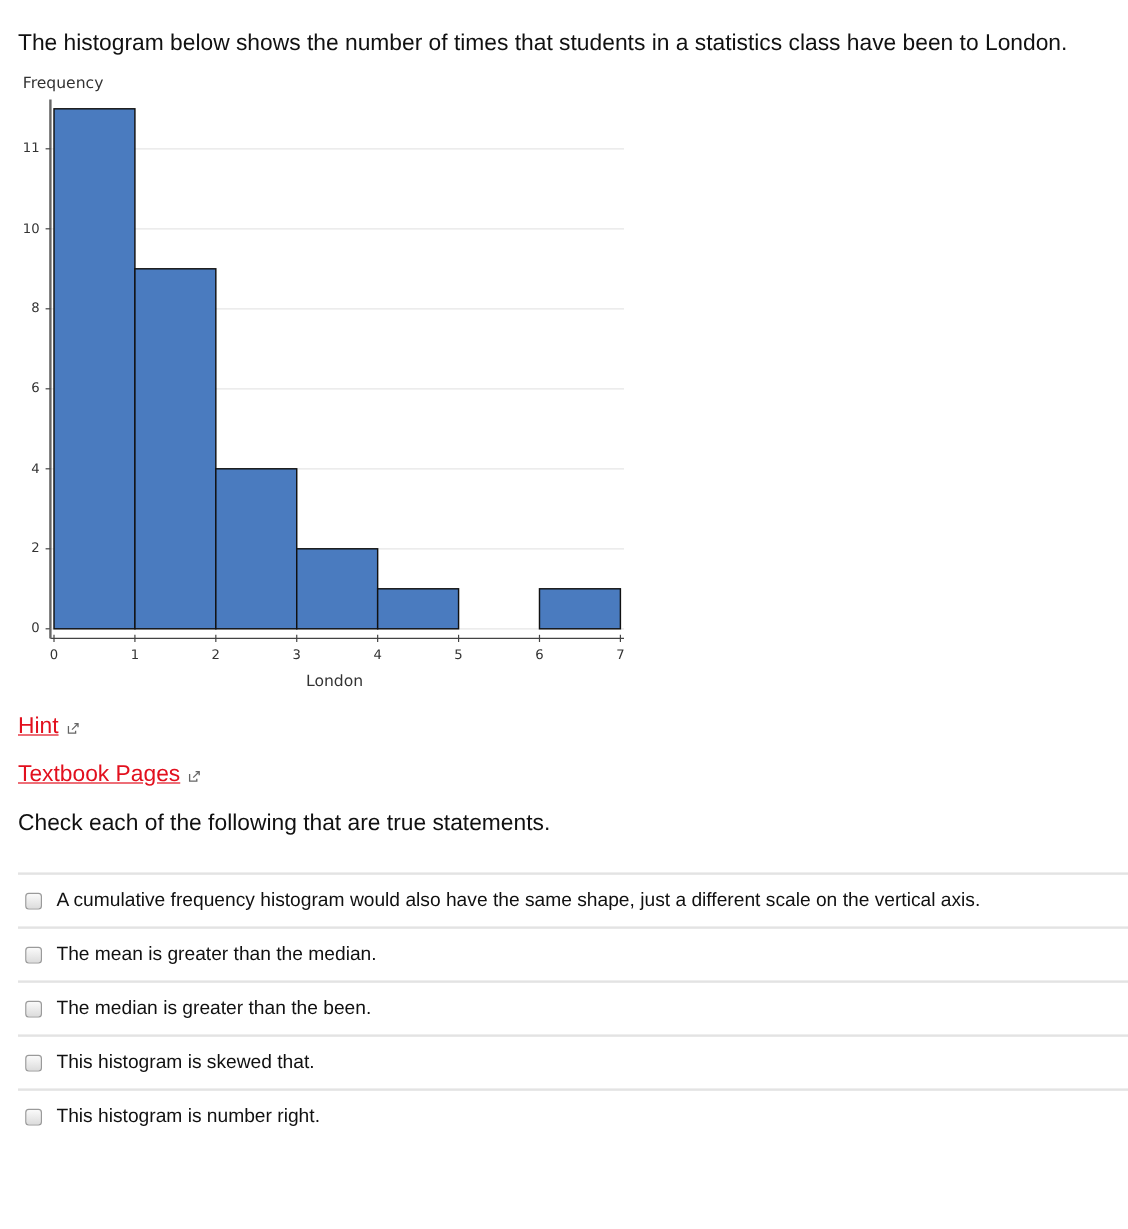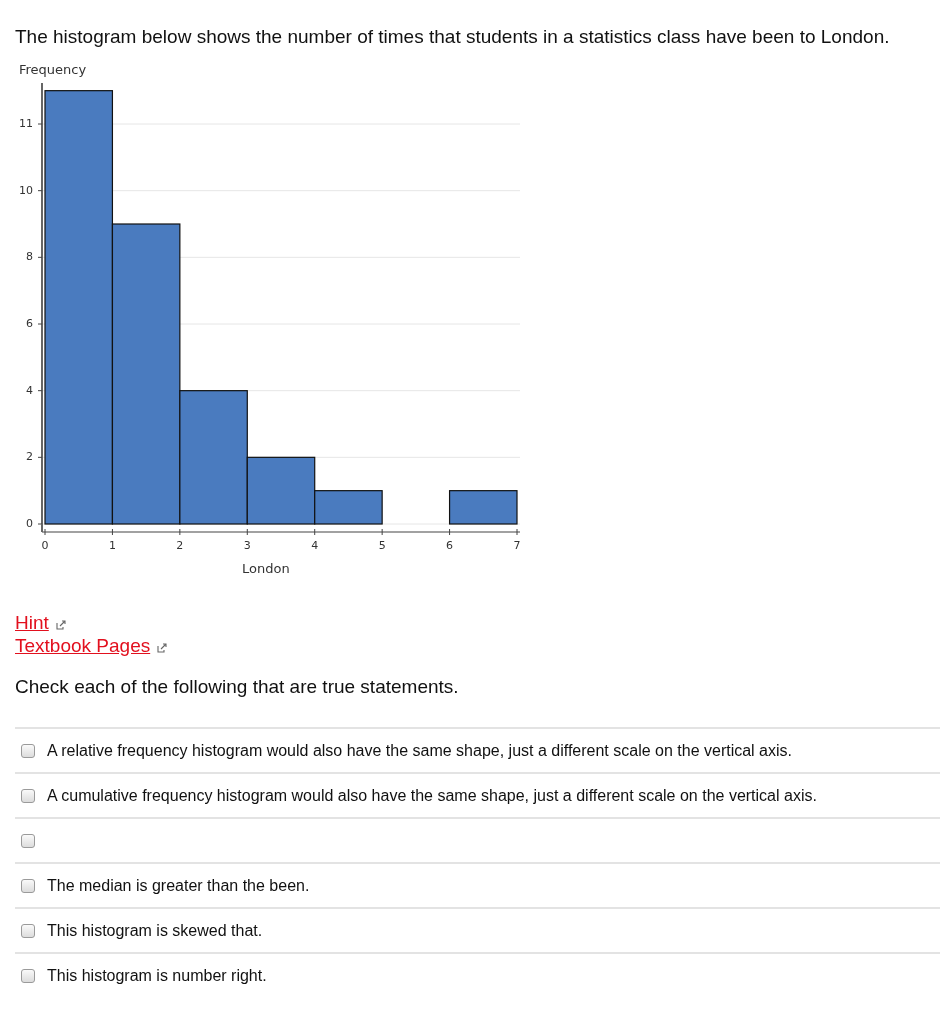--- a/index.html
+++ b/index.html
@@ -2,21 +2,21 @@
 <html><head>
 <meta charset="utf-8">
 <style>
   html, body { margin: 0; padding: 0; background: #ffffff; }
   body { width: 940px; height: 1024px; position: relative; overflow: hidden;
          font-family: "Liberation Sans", "DejaVu Sans", sans-serif; color: #1a1a1a; }
   .title { position: absolute; left: 15px; top: 26px; font-size: 19px; color: #111; white-space: nowrap; text-align: center; }
   .chart { position: absolute; left: 0; top: 55px; width: 560px; height: 535px; }
   .chart svg { position: absolute; left: 0; top: 0; }
   .ylabel { position: absolute; left: 19px; top: 7px; font-size: 13px; color: #333; font-family: "DejaVu Sans", sans-serif; }
-  .xlabel { position: absolute; left: 242px; top: 506px; font-size: 13px; color: #333; font-family: "DejaVu Sans", sans-serif; }
+  .xlabel { position: absolute; left: 255px; top: 506px; font-size: 13px; color: #333; font-family: "DejaVu Sans", sans-serif; }
   .ytick { position: absolute; font-size: 11px; color: #333; font-family: "DejaVu Sans", sans-serif; text-align: right; width: 26px; left: 7px; }
   .xtick { position: absolute; font-size: 11px; color: #333; font-family: "DejaVu Sans", sans-serif; width: 20px; text-align: center; top: 484px; }
   .link-row { position: absolute; left: 15px; font-size: 19px; white-space: nowrap; }
   .link-row a { color: #e2101e; text-decoration: underline; cursor: pointer; }
   .ext-icon { display: inline-block; width: 10px; height: 10px; margin-left: 7px; vertical-align: -1px; }
   .instr { position: absolute; left: 15px; top: 676px; font-size: 19px; color: #111; white-space: nowrap; }
   .options { position: absolute; left: 15px; top: 727px; width: 925px; }
   .option { height: 45px; border-top: 2px solid #e3e3e3; display: flex; align-items: center; box-sizing: border-box; }
   .option:last-child { border-bottom: none; }
   .cb { width: 12px; height: 12px; border: 1px solid #9a9a9a; border-radius: 3px;
@@ -78,47 +78,44 @@
       <div class="xtick" style="left: 102.429px;">1</div>
       <div class="xtick" style="left: 169.857px;">2</div>
       <div class="xtick" style="left: 237.286px;">3</div>
       <div class="xtick" style="left: 304.714px;">4</div>
       <div class="xtick" style="left: 372.143px;">5</div>
       <div class="xtick" style="left: 439.571px;">6</div>
       <div class="xtick" style="left: 507px;">7</div>
     </div>
 </div>
 
-<div class="link-row" style="top:595px;margin-top:17px;">
+<div class="link-row" style="top:595px;">
   <a>Hint</a><svg class="ext-icon" viewBox="0 0 10 10">
       <path d="M1 3 V9 H7 V7" fill="none" stroke="#666" stroke-width="1.1"></path>
       <path d="M4 6 L9 1 M6 1 H9 V4" fill="none" stroke="#666" stroke-width="1.1"></path>
     </svg>
 </div>
 
 <div class="link-row" style="top:635px;">
   <a>Textbook Pages</a><svg class="ext-icon" viewBox="0 0 10 10">
       <path d="M1 3 V9 H7 V7" fill="none" stroke="#666" stroke-width="1.1"></path>
       <path d="M4 6 L9 1 M6 1 H9 V4" fill="none" stroke="#666" stroke-width="1.1"></path>
     </svg>
 </div>
 
 <div class="instr">Check each of the following that are true statements.</div>
 
 <div class="options">
   <div class="option">
       <span class="cb"></span>
-      <span class="opt-label">A relative frequency histogram would also have the same shape, just a different scale on the vertical axis.</span>
-    </div>
-  <div class="option">
-      <span class="cb"></span>
       <span class="opt-label">A cumulative frequency histogram would also have the same shape, just a different scale on the vertical axis.</span>
     </div>
   <div class="option">
       <span class="cb"></span>
+      <span class="opt-label">The mean is greater than the median.</span>
     </div>
   <div class="option">
       <span class="cb"></span>
       <span class="opt-label">The median is greater than the been.</span>
     </div>
   <div class="option">
       <span class="cb"></span>
       <span class="opt-label">This histogram is skewed that.</span>
     </div>
   <div class="option">

